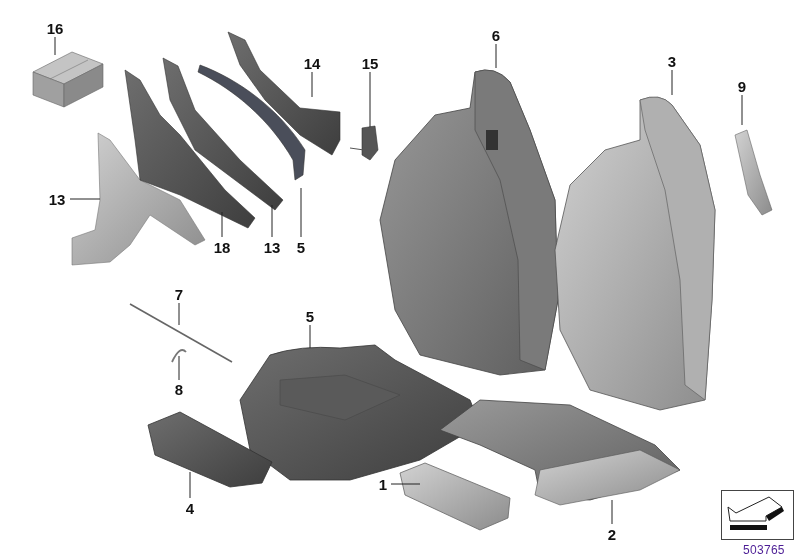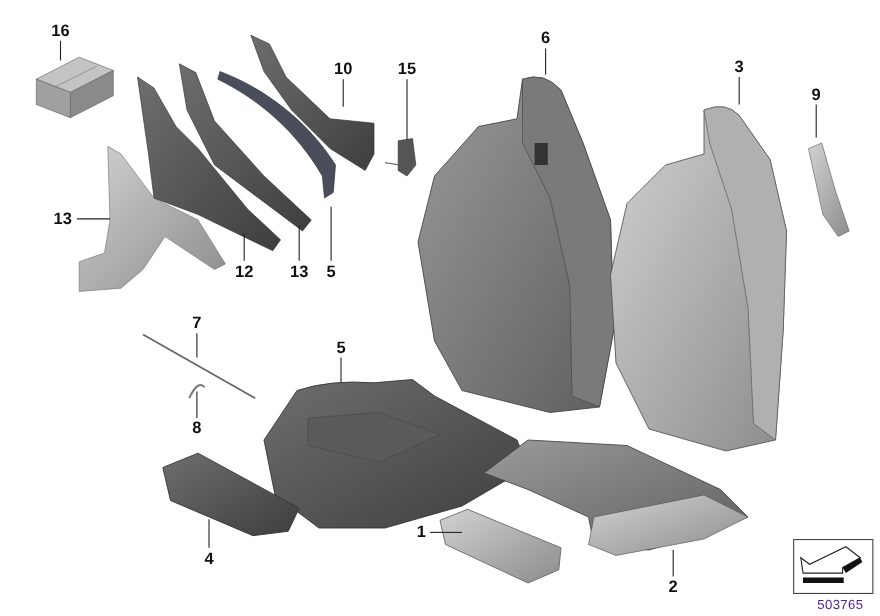--- a/index.html
+++ b/index.html
@@ -128,24 +128,24 @@
 
   <div class="callout" style="left:383px;top:484px">1</div>
   <div class="callout" style="left:612px;top:534px">2</div>
   <div class="callout" style="left:672px;top:61px">3</div>
   <div class="callout" style="left:190px;top:508px">4</div>
   <div class="callout" style="left:310px;top:316px">5</div>
   <div class="callout" style="left:496px;top:35px">6</div>
   <div class="callout" style="left:179px;top:294px">7</div>
   <div class="callout" style="left:179px;top:389px">8</div>
   <div class="callout" style="left:742px;top:86px">9</div>
-  <div class="callout" style="left:312px;top:63px">10</div>
+  <div class="callout" style="left:312px;top:63px">14</div>
   <div class="callout" style="left:301px;top:247px">5</div>
   <div class="callout" style="left:272px;top:247px">13</div>
-  <div class="callout" style="left:222px;top:247px">12</div>
+  <div class="callout" style="left:222px;top:247px">18</div>
   <div class="callout" style="left:57px;top:199px">13</div>
   <div class="callout" style="left:370px;top:63px">15</div>
   <div class="callout" style="left:55px;top:28px">16</div>
 
   <div class="nav-box">
     <svg width="71" height="48" viewBox="0 0 71 48">
       <polygon points="6,16 14,22 47,6 60,16 44,25 44,30 8,30" fill="#fff" stroke="#222" stroke-width="1"></polygon>
       <polygon points="44,25 60,16 62,20 47,30" fill="#111"></polygon>
       <rect x="8" y="34" width="37" height="5" fill="#111"></rect>
     </svg>

